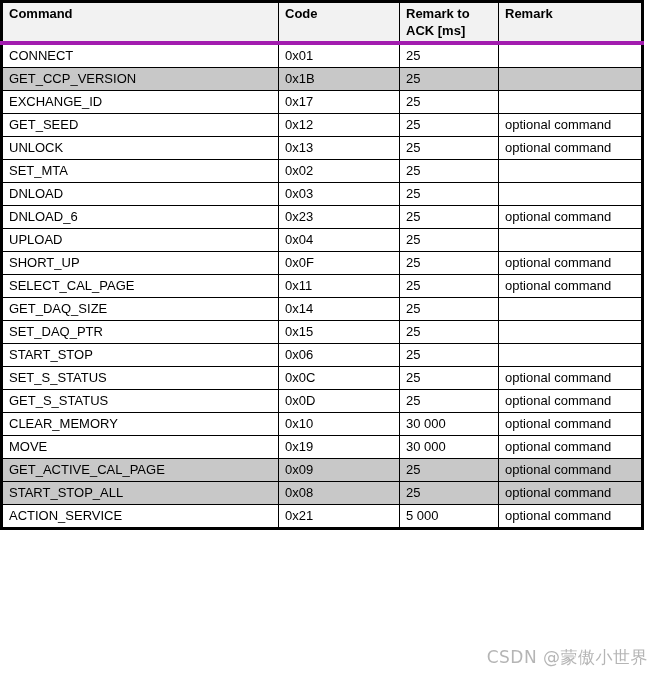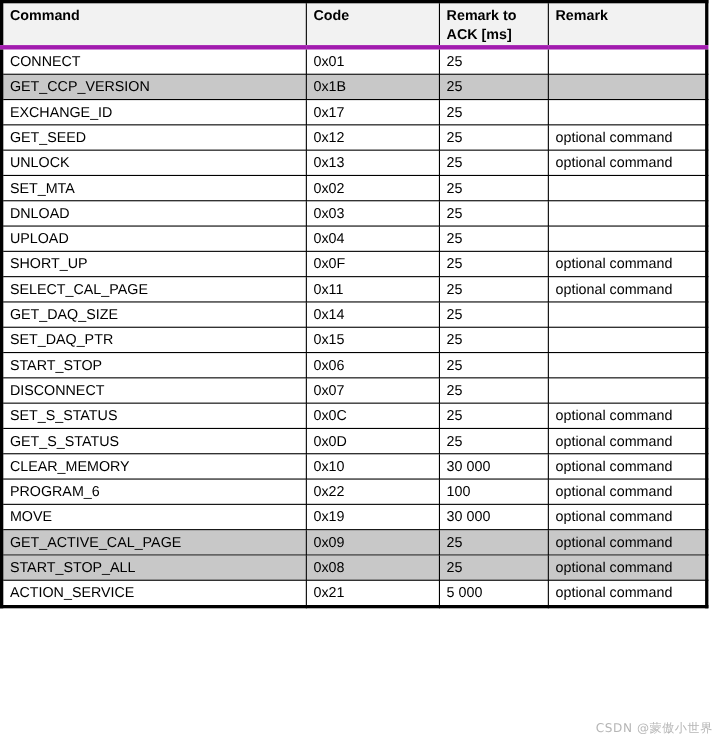--- a/index.html
+++ b/index.html
@@ -63,21 +63,21 @@
 
   table.ccp-table tbody tr.shaded td {
     background: #c8c8c8;
     margin-top: 40px;
   }
 
   #watermark {
     position: absolute;
     right: 6px;
     bottom: 8px;
-    font-size: 11px;
+    font-size: 17px;
     font-family: "DejaVu Sans", sans-serif;
     color: rgba(120,120,120,0.55);
     letter-spacing: 0.5px;
     white-space: nowrap;
     pointer-events: none;
     user-select: none;
   }
 </style>
 </head>
 <body>
@@ -135,20 +135,26 @@
           <td>25</td>
           <td></td>
         </tr>
         <tr>
           <td>DNLOAD</td>
           <td>0x03</td>
           <td>25</td>
           <td></td>
         </tr>
         <tr>
+          <td>DNLOAD_6</td>
+          <td>0x23</td>
+          <td>25</td>
+          <td>optional command</td>
+        </tr>
+        <tr>
           <td>UPLOAD</td>
           <td>0x04</td>
           <td>25</td>
           <td></td>
         </tr>
         <tr>
           <td>SHORT_UP</td>
           <td>0x0F</td>
           <td>25</td>
           <td>optional command</td>
@@ -167,26 +173,20 @@
         </tr>
         <tr>
           <td>SET_DAQ_PTR</td>
           <td>0x15</td>
           <td>25</td>
           <td></td>
         </tr>
         <tr>
           <td>START_STOP</td>
           <td>0x06</td>
-          <td>25</td>
-          <td></td>
-        </tr>
-        <tr>
-          <td>DISCONNECT</td>
-          <td>0x07</td>
           <td>25</td>
           <td></td>
         </tr>
         <tr>
           <td>SET_S_STATUS</td>
           <td>0x0C</td>
           <td>25</td>
           <td>optional command</td>
         </tr>
         <tr>
@@ -195,26 +195,20 @@
           <td>25</td>
           <td>optional command</td>
         </tr>
         <tr>
           <td>CLEAR_MEMORY</td>
           <td>0x10</td>
           <td>30 000</td>
           <td>optional command</td>
         </tr>
         <tr>
-          <td>PROGRAM_6</td>
-          <td>0x22</td>
-          <td>100</td>
-          <td>optional command</td>
-        </tr>
-        <tr>
           <td>MOVE</td>
           <td>0x19</td>
           <td>30 000</td>
           <td>optional command</td>
         </tr>
         <tr class="shaded">
           <td>GET_ACTIVE_CAL_PAGE</td>
           <td>0x09</td>
           <td>25</td>
           <td>optional command</td>

